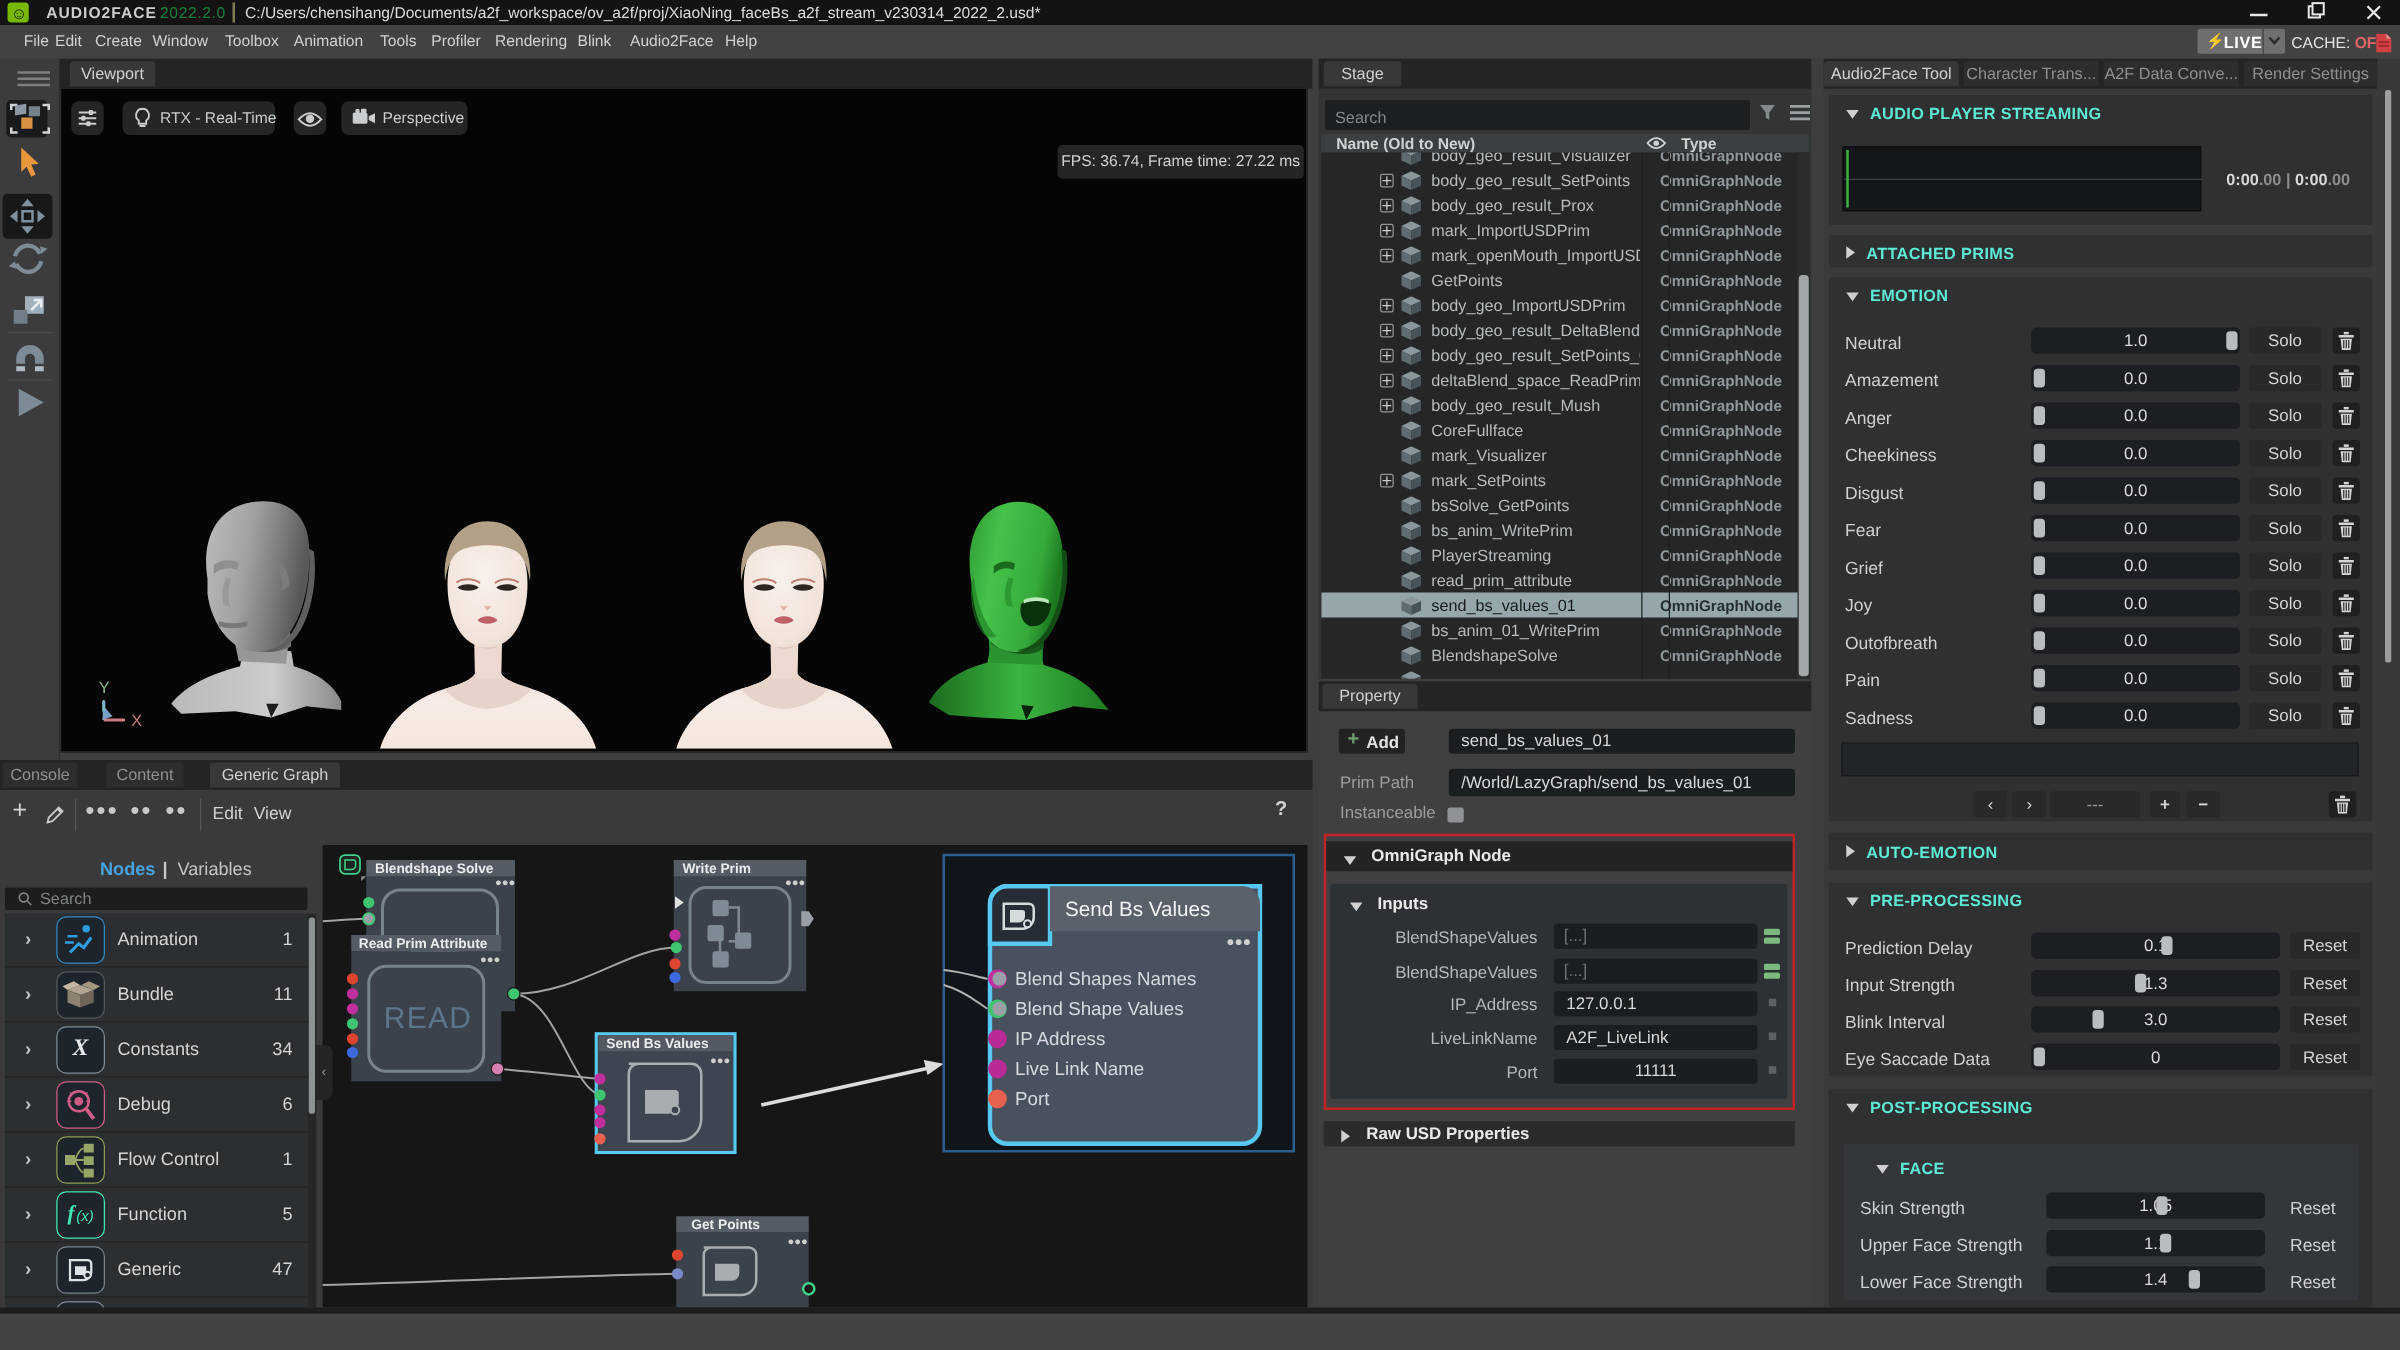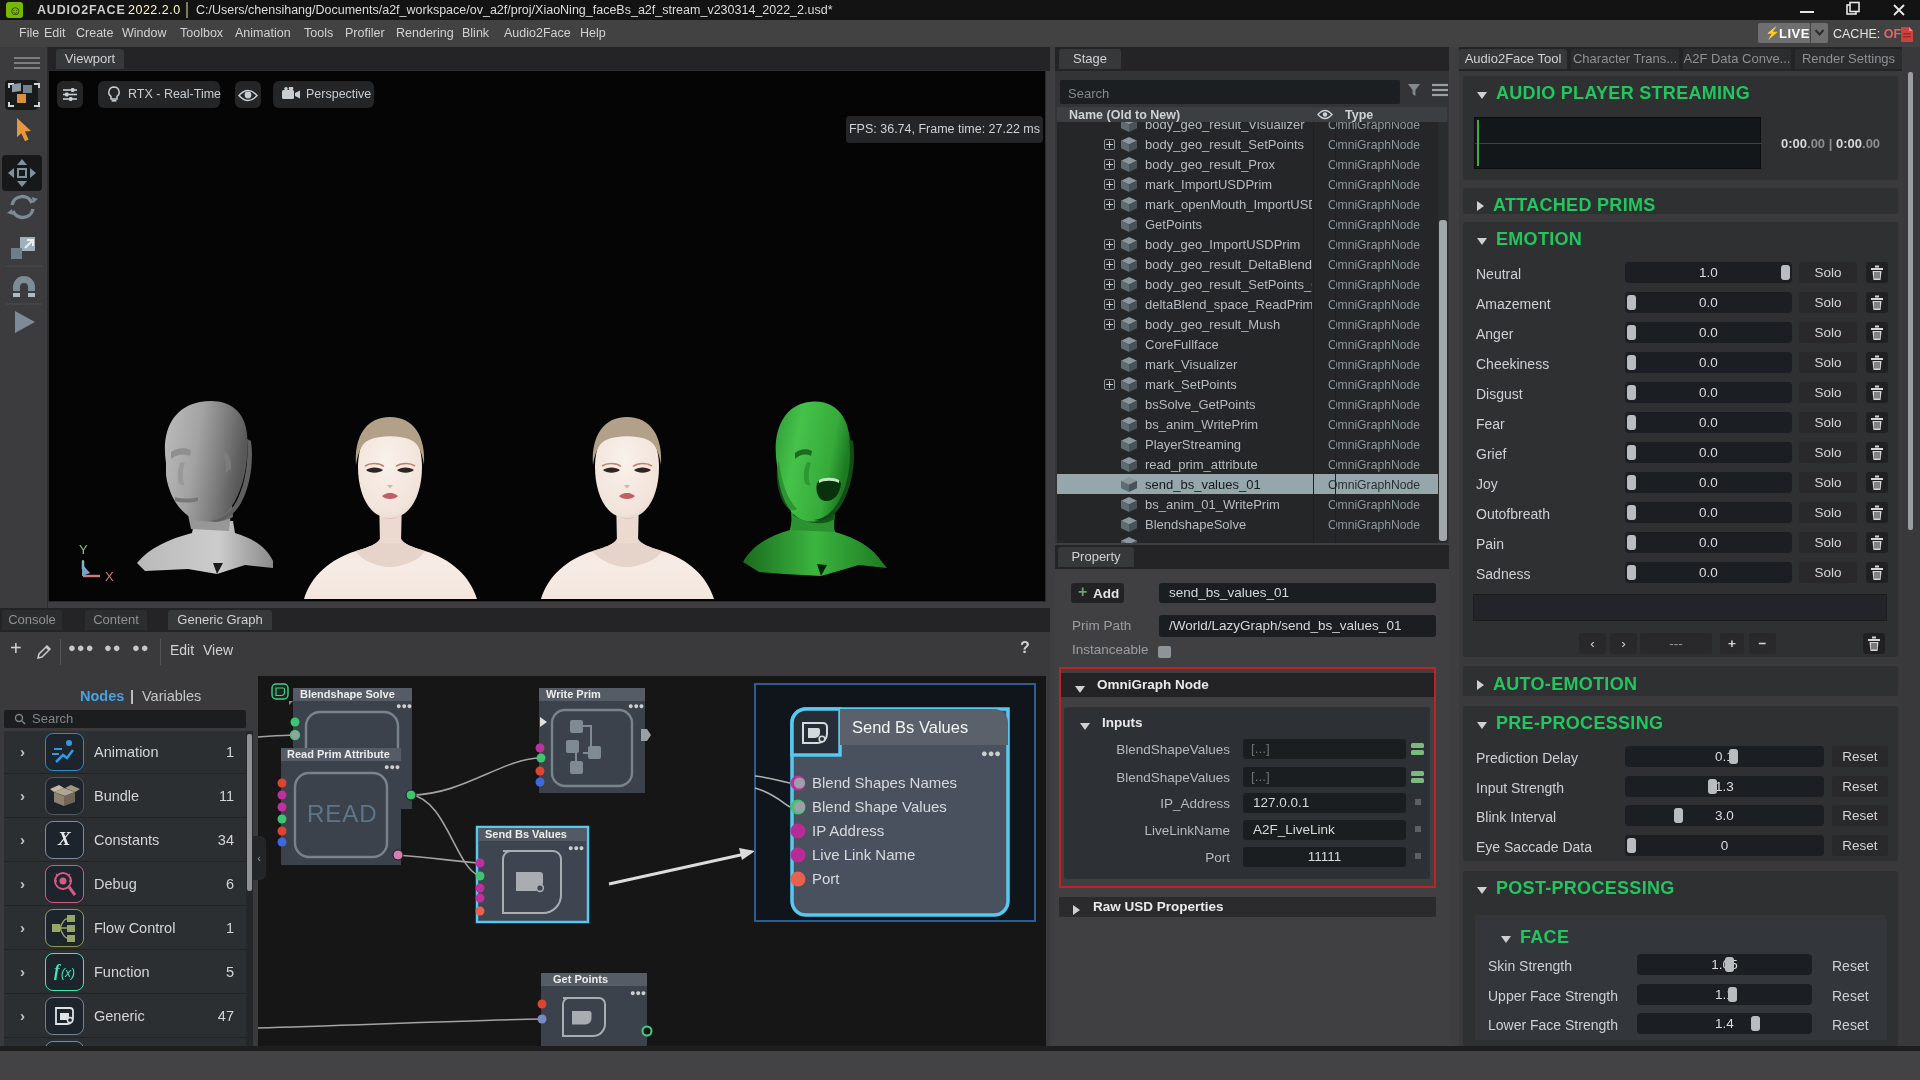--- a/index.html
+++ b/index.html
@@ -5,21 +5,21 @@
 * { margin:0; padding:0; box-sizing:border-box; }
 html,body { width:1920px; height:1080px; overflow:hidden; background:#3e3e40; font-family:"Liberation Sans", sans-serif; }
 .abs { position:absolute; }
 #root { position:absolute; width:1920px; height:1080px; top:0; left:0; }
 
 
 #titlebar { left:0; top:0; width:1920px; height:20px; background:#131313; color:#c9c9c9; }
 #titlebar .logo { left:6px; top:2px; width:17px; height:16px; background:#76b900; border-radius:3px; }
 #titlebar .logo:after { content:"\263A"; position:absolute; left:2.5px; top:1px; color:#0f1408; font-size:13px; }
 #titlebar .t1 { left:37px; top:3px; font-size:12.5px; font-weight:bold; letter-spacing:0.8px; color:#cdcdcd; }
-#titlebar .t2 { left:128px; top:3px; font-size:12.5px; color:#fef9c3; letter-spacing:0.5px;}
+#titlebar .t2 { left:128px; top:3px; font-size:12.5px; color:#15803d; letter-spacing:0.5px;}
 #titlebar .sep { left:186px; top:2px; width:1.5px; height:16px; background:#7d7d52; }
 #titlebar .t3 { left:196px; top:3px; font-size:12.5px; color:#dcdcdc; }
 
 
 #menubar { left:0; top:20px; width:1920px; height:27px; background:#424242; color:#d2d2d2; font-size:12.5px; }
 #menubar span.mi { position:absolute; top:6px; }
 #livebox { left:1758px; top:3px; width:52px; height:20px; background:#6f6f6f; border-radius:2px 0 0 2px; color:#fff; font-size:13px; font-weight:bold; }
 #livedrop { left:1811px; top:3px; width:17px; height:20px; background:#6f6f6f; border-radius:0 2px 2px 0; }
 #cachetxt { left:1833px; top:7px; font-size:12.5px; color:#e3e3e3;}
 #cachetxt b { color:#e06767; }
@@ -48,34 +48,34 @@
 .ncat .cnt { position:absolute; right:12px; top:13px; font-size:14.5px; color:#d3d5d7; }
 #graph-canvas { position:absolute; left:258px; top:68px; width:788px; height:370px; background:#161617; }
 
 
 #stage { left:1055px; top:47px; width:394px; height:496px; background:#333436; }
 #stage-search { position:absolute; left:5px; top:33px; width:340px; height:24px; background:#1c1f21; border-radius:2px; color:#84898c; font-size:13px; line-height:20px; }
 #stage-hdr { position:absolute; left:2px; top:60px; width:390px; height:15px; background:#3c3f41; color:#ced2d4; font-size:12.5px; font-weight:bold; }
 #stage-list { position:absolute; left:2px; top:75px; width:390px; height:421px; background:#242628; overflow:hidden; }
 .srow { position:absolute; left:0; width:390px; height:20px; font-size:13px; color:#b6bcbf; }
 .srow .nm { position:absolute; left:88px; top:3px; width:167px; white-space:nowrap; overflow:hidden; }
-.srow .tp { position:absolute; left:271px; top:3.5px; color:#8f989c; font-size:12.2px; }
+.srow .tp { position:absolute; left:271px; top:3.5px; color:#8f989c; font-size:12.2px;font-weight:bold; }
 .plus { position:absolute; left:47px; top:5px; width:11px; height:11px; border:1px solid #909698; border-radius:2px; }
 .plus:before { content:""; position:absolute; left:1px; top:4px; width:7px; height:1px; background:#c8cdcf; }
 .plus:after { content:""; position:absolute; left:4px; top:1px; width:1px; height:7px; background:#c8cdcf; }
 
 
 #prop { left:1055px; top:545px; width:394px; height:501px; background:#404042; }
 .pfield { position:absolute; background:#1b1e20; border-radius:3px; color:#d6d9db; font-size:13.5px; }
 #prop .plbl { position:absolute; color:#9b9ea1; font-size:13.5px; }
 
 
 #rightp { left:1459px; top:47px; width:443px; height:999px; background:#3a3a3c; }
 .rsec { position:absolute; left:4px; width:435px; background:#2e3032; border-radius:2px; }
-.rsec .shdr { position:absolute; left:14px; top:7px; color:#22c55e; font-size:18px; font-weight:bold; letter-spacing:0.3px; }
+.rsec .shdr { position:absolute; left:14px; top:7px; color:#5eead4; font-size:13px; font-weight:bold; letter-spacing:0.3px; }
 .arrow-d { display:inline-block; width:0; height:0; border-left:5px solid transparent; border-right:5px solid transparent; border-top:7px solid #d0d0d0; margin-right:9px; }
 .arrow-r { display:inline-block; width:0; height:0; border-top:5px solid transparent; border-bottom:5px solid transparent; border-left:7px solid #d0d0d0; margin-right:9px; }
 .erow-lbl { position:absolute; left:13px; font-size:14px; color:#ced1d3; }
 .eslider { position:absolute; left:162px; width:167px; height:21px; background:#1b1e22; border-radius:4px; color:#dadcde; font-size:13.5px; }
 .eslider .val { position:absolute; width:100%; text-align:center; top:3px; }
 .eslider .hnd { position:absolute; top:3px; width:9px; height:15px; background:#b9bdc0; border-radius:3px; }
 .solo { position:absolute; left:336px; width:58px; height:21px; background:#29292b; border-radius:3px; color:#d3d5d7; font-size:13.5px; text-align:center; line-height:21px; }
 .trash { position:absolute; left:403px; width:22px; height:21px; background:#202022; border-radius:3px; }
 .reset { position:absolute; left:369px; width:56px; height:21px; background:#29292b; border-radius:3px; color:#d3d5d7; font-size:13.5px; text-align:center; line-height:21px; }
 

